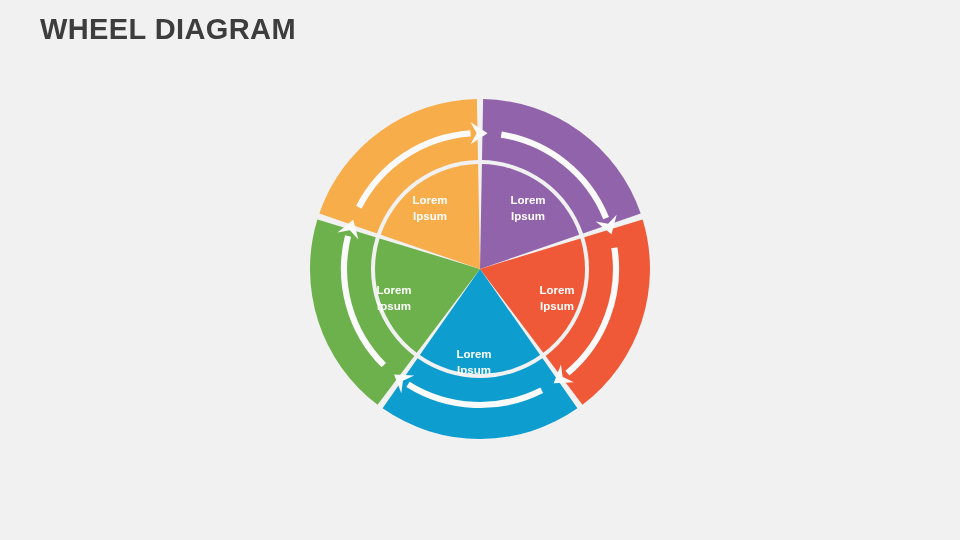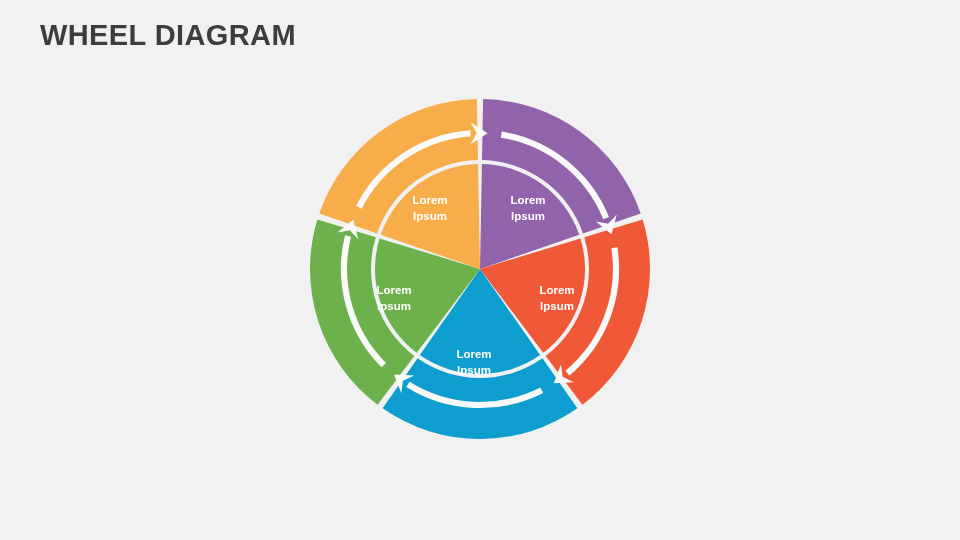--- a/index.html
+++ b/index.html
@@ -18,21 +18,21 @@
     position: absolute;
     left: 0;
     top: 0;
     width: 960px;
     height: 540px;
     background: #f1f1f1;
   }
   #page-title {
     position: absolute;
     left: 40px;
-    top: 19px;
+    top: 13px;
     font-size: 29px;
     font-weight: bold;
     letter-spacing: 0.4px;
     color: #3d3d3d;
     font-family: "Liberation Sans", sans-serif;
     white-space: nowrap;
   }
   #wheel-wrap {
     position: absolute;
     left: 0;

